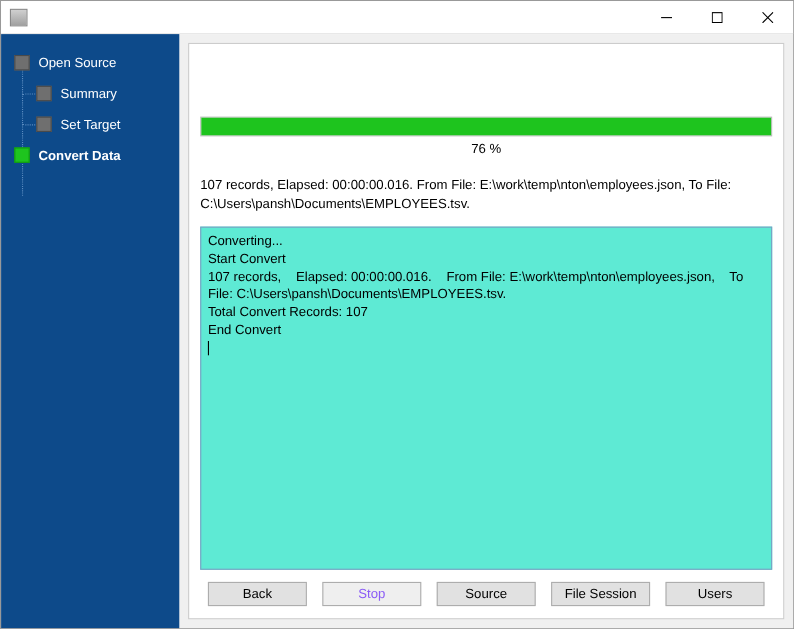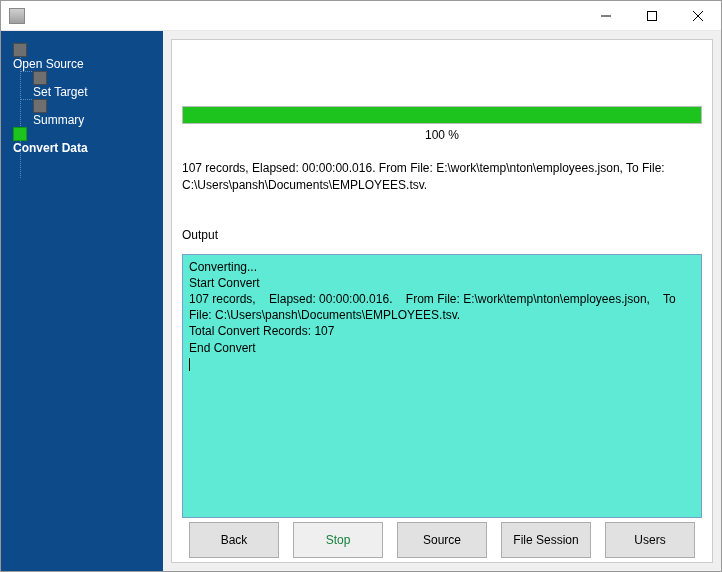--- a/index.html
+++ b/index.html
@@ -9,21 +9,21 @@
 
 .titlebar { height: 30px; display: flex; align-items: center; justify-content: space-between; padding: 0 0 0 8px; background: #fff; border-bottom: 1px solid #e8e8e8; }
 .titlebar .app-icon { width: 16px; height: 16px; background: linear-gradient(#d0d0d0,#a0a0a0); border: 1px solid #888; }
 .titlebar .controls { display: flex; }
 .titlebar .ctrl { width: 46px; height: 30px; display: flex; align-items: center; justify-content: center; font-size: 14px; cursor: default; }
 
 .body { flex: 1; display: flex; min-height: 0; }
 
 .sidebar { width: 162px; background: #0d4a8a; color: #fff; padding: 12px 0 0 0; position: relative; }
 .tree-line { position: absolute; left: 19px; top: 22px; width: 0; height: 125px; border-left: 1px dotted #5a8bbf; }
-.step { display: flex; height: 28px; padding-left: 12px; position: relative; cursor: default; flex-direction: column; }
+.step { display: flex; align-items: center; height: 28px; padding-left: 12px; position: relative; cursor: default; }
 .step.sub { padding-left: 32px; }
 .step .box { width: 14px; height: 14px; background: #6f6f6f; border: 1px solid #4a4a4a; margin-right: 8px; flex-shrink: 0; }
 .step.active .box { background: #1ec41e; border-color: #0f9a0f; }
 .step.active .lbl { font-weight: bold; }
 .step .lbl { color: #fff; font-size: 12px; }
 .step .connector { position: absolute; left: 19px; width: 12px; height: 0; border-top: 1px dotted #5a8bbf; }
 
 .main { flex: 1; background: #f0f0f0; display: flex; flex-direction: column; padding: 8px; min-width: 0; }
 .content { flex: 1; background: #fff; border: 1px solid #ccc; padding: 10px 10px 8px 10px; display: flex; flex-direction: column; min-height: 0; }
 
@@ -33,22 +33,22 @@
 .progress .fill { height: 100%; background: #1ec41e; width: 100%; }
 .progress-label { text-align: center; font-size: 12px; margin-top: 4px; color: #000; }
 
 .summary { margin-top: 18px; font-size: 12px; color: #000; line-height: 1.4; word-wrap: break-word; }
 
 .output-label { margin-top: 34px; font-size: 12px; color: #000; }
 .output-box { flex: 1; margin-top: 12px; border: 1px solid #7a9fc4; background: #5eead4; padding: 4px 6px; font-size: 12px; line-height: 1.35; overflow-y: auto; white-space: pre-wrap; word-wrap: break-word; position: relative; }
 .output-box .caret { display:inline-block; width:1px; height:13px; background:#000; vertical-align:text-bottom; }
 
 .buttons { height: 36px; display: flex; align-items: center; justify-content: center; gap: 14px; padding-top: 8px; }
-.btn { width: 90px; height: 36px; border: 1px solid #adadad; background: #e1e1e1; font-size: 12px; cursor: default; display:flex; align-items:center; justify-content:center;text-align:center; }
-.btn.disabled { color: #15803d; background: #efefef; }
+.btn { width: 90px; height: 22px; border: 1px solid #adadad; background: #e1e1e1; font-size: 12px; cursor: default; display:flex; align-items:center; justify-content:center;text-align:center; }
+.btn.disabled { color: #8b5cf6; background: #efefef; }
 
 
 .output-box::-webkit-scrollbar { width: 16px; }
 .output-box::-webkit-scrollbar-track { background: #f0f0f0; }
 .output-box::-webkit-scrollbar-thumb { background: #cdcdcd; border: 1px solid #a6a6a6; }
 </style>
 </head>
 <body>
 
 <div class="window">
@@ -79,47 +79,46 @@
 
     <div class="sidebar">
       <div class="tree-line"></div>
       <div class="step">
         <span class="box"></span>
         <span class="lbl">Open Source</span>
       </div>
       <div class="step sub">
         <span class="connector"></span>
         <span class="box"></span>
-        <span class="lbl">Set Target</span>
+        <span class="lbl">Summary</span>
       </div>
       <div class="step sub">
         <span class="connector"></span>
         <span class="box"></span>
-        <span class="lbl">Summary</span>
+        <span class="lbl">Set Target</span>
       </div>
       <div class="step active">
         <span class="box"></span>
         <span class="lbl">Convert Data</span>
       </div>
     </div>
 
     <div class="main">
       <div class="content">
         <div class="spacer-top"></div>
 
         <div class="progress-wrap">
           <div class="progress">
             <div class="fill"></div>
           </div>
-          <div class="progress-label">100 %</div>
+          <div class="progress-label">76 %</div>
         </div>
 
         <div class="summary">107 records,    Elapsed: 00:00:00.016.    From File: E:\work\temp\nton\employees.json,    To File: C:\Users\pansh\Documents\EMPLOYEES.tsv.</div>
 
-        <div class="output-label">Output</div>
         <div class="output-box"><span>Converting...</span>
 <span>Start Convert</span>
 <span>107 records,    Elapsed: 00:00:00.016.    From File: E:\work\temp\nton\employees.json,    To File: C:\Users\pansh\Documents\EMPLOYEES.tsv.</span>
 <span>Total Convert Records: 107</span>
 <span>End Convert</span>
 <span class="caret"></span></div>
 
         <div class="buttons">
           <div class="btn">Back</div>
           <div class="btn disabled">Stop</div>

